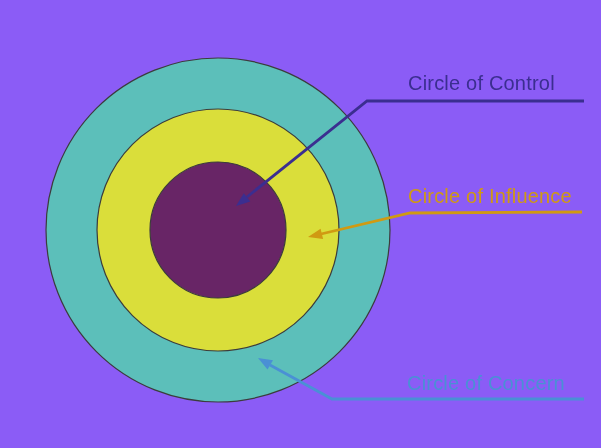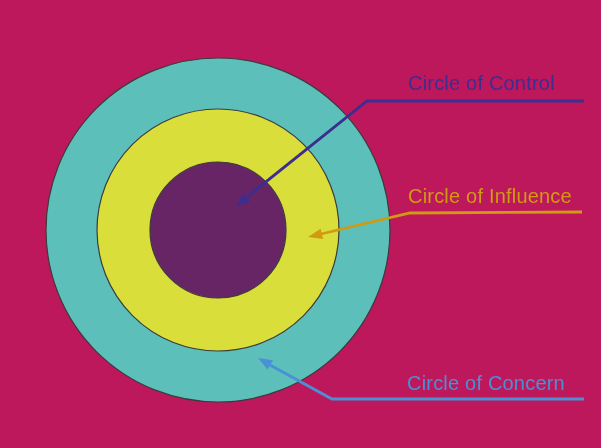--- a/index.html
+++ b/index.html
@@ -5,21 +5,21 @@
   html, body {
     margin: 0;
     padding: 0;
     background: #ffffff;
     font-family: "Liberation Sans", sans-serif;
   }
   .canvas {
     position: relative;
     width: 601px;
     height: 448px;
-    background: #be185d;
+    background: #8b5cf6;
     overflow: hidden;
   }
   svg { display: block; }
   text.circle-label {
     font-family: "Liberation Sans", sans-serif;
     font-size: 20px;
     font-weight: 400;
     letter-spacing: 0.2px;
   }
 </style>

